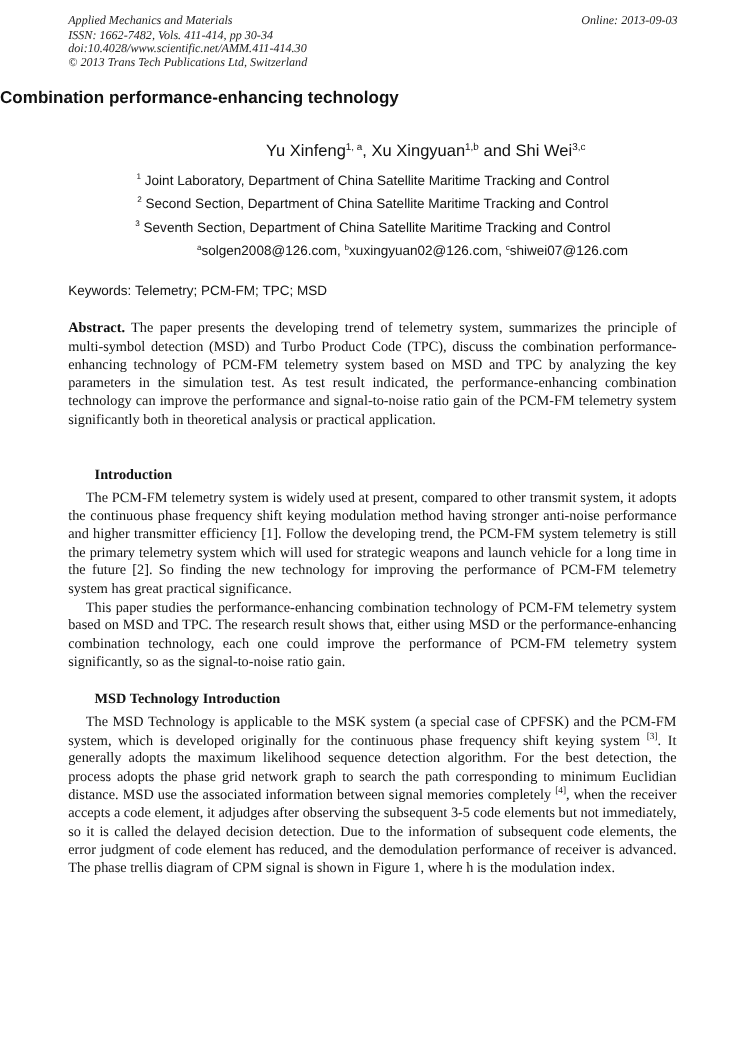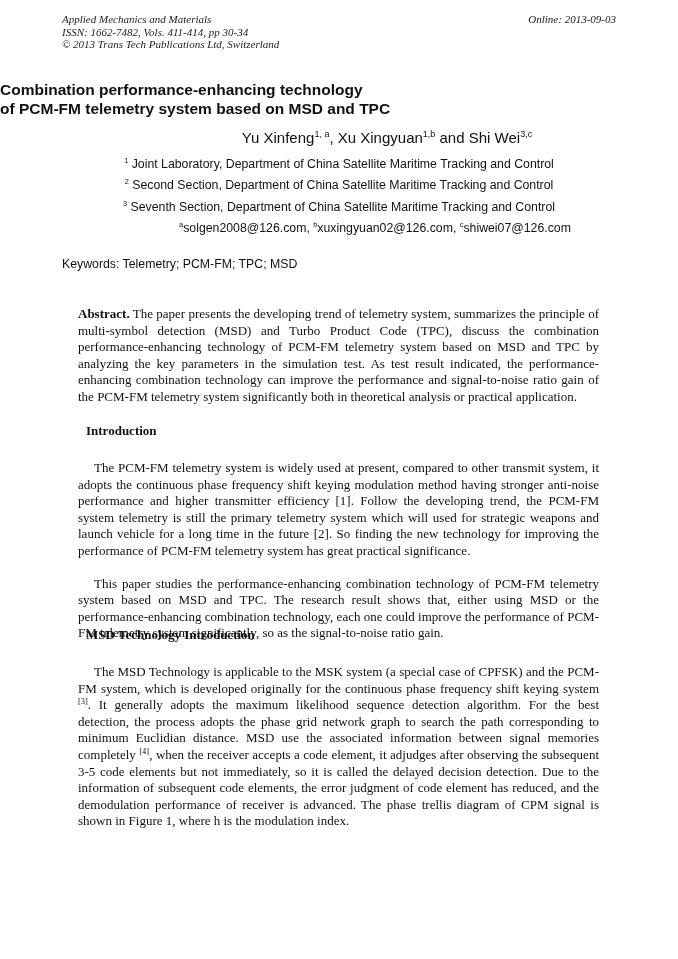--- a/index.html
+++ b/index.html
@@ -8,40 +8,40 @@
   .header-meta { position: absolute; left: 62px; top: 13px; font-family: "Liberation Serif", serif; font-style: italic; font-size: 11px; line-height: 12.5px; color: #222; }
   .online { position: absolute; right: 62px; top: 13px; font-family: "Liberation Serif", serif; font-style: italic; font-size: 11px; color: #222; }
   .title { position: absolute; left: 0; width: 678px; top: 80px; font-family: "Liberation Sans", sans-serif; font-weight: bold; font-size: 15.5px; line-height: 19px; color: #111; }
   .authors { position: absolute; left: 0; width: 678px; top: 129px; text-align: center; font-family: "Liberation Sans", sans-serif; font-size: 15px; margin-left: 48px; }
   .authors sup, .aff sup, .emails sup { font-size: 0.6em; vertical-align: super; line-height: 0; }
   .aff { position: absolute; left: 0; width: 678px; text-align: center; font-family: "Liberation Sans", sans-serif; font-size: 12.3px; }
   .emails { position: absolute; left: 0; width: 678px; top: 221px; text-align: center; font-family: "Liberation Sans", sans-serif; font-size: 12.3px; margin-left: 36px; }
   .keywords { position: absolute; left: 62px; top: 257px; font-family: "Liberation Sans", sans-serif; font-size: 12.3px; }
   .keywords b { font-weight: normal; }
   .body-text { position: absolute; left: 62px; width: 553px; font-family: "Liberation Serif", serif; font-size: 13px; line-height: 16.6px; text-align: justify; color: #111; }
-  .body-text p { margin: 16px; }
+  .body-text p { margin: 0; }
   .indent { text-indent: 16px; }
   .heading { position: absolute; left: 62px; font-family: "Liberation Serif", serif; font-weight: bold; font-size: 13px; margin-left: 24px; }
   sup.ref { font-size: 0.65em; vertical-align: super; line-height: 0; }
 </style>
 </head>
 <body>
 
 <div class="page">
 
   <div class="header-meta">
     <div>Applied Mechanics and Materials</div>
     <div>ISSN: 1662-7482, Vols. 411-414, pp 30-34</div>
+    <div>doi:10.4028/www.scientific.net/AMM.411-414.30</div>
     <div>© 2013 Trans Tech Publications Ltd, Switzerland</div>
   </div>
   <div class="online">Online: 2013-09-03</div>
 
   <div class="title">
     <div>Combination performance-enhancing technology</div>
-    <div>of PCM-FM telemetry system based on MSD and TPC</div>
   </div>
 
   <div class="authors">
     <span>Yu Xinfeng</span><sup>1, a</sup><span>, </span><span>Xu Xingyuan</span><sup>1,b</sup><span> and </span><span>Shi Wei</span><sup>3,c</sup>
   </div>
 
   <div class="aff" style="top:157px"><sup>1</sup><span> Joint Laboratory, Department of China Satellite Maritime Tracking and Control</span></div>
   <div class="aff" style="top:178px"><sup>2</sup><span> Second Section, Department of China Satellite Maritime Tracking and Control</span></div>
   <div class="aff" style="top:200px"><sup>3</sup><span> Seventh Section, Department of China Satellite Maritime Tracking and Control</span></div>
 

